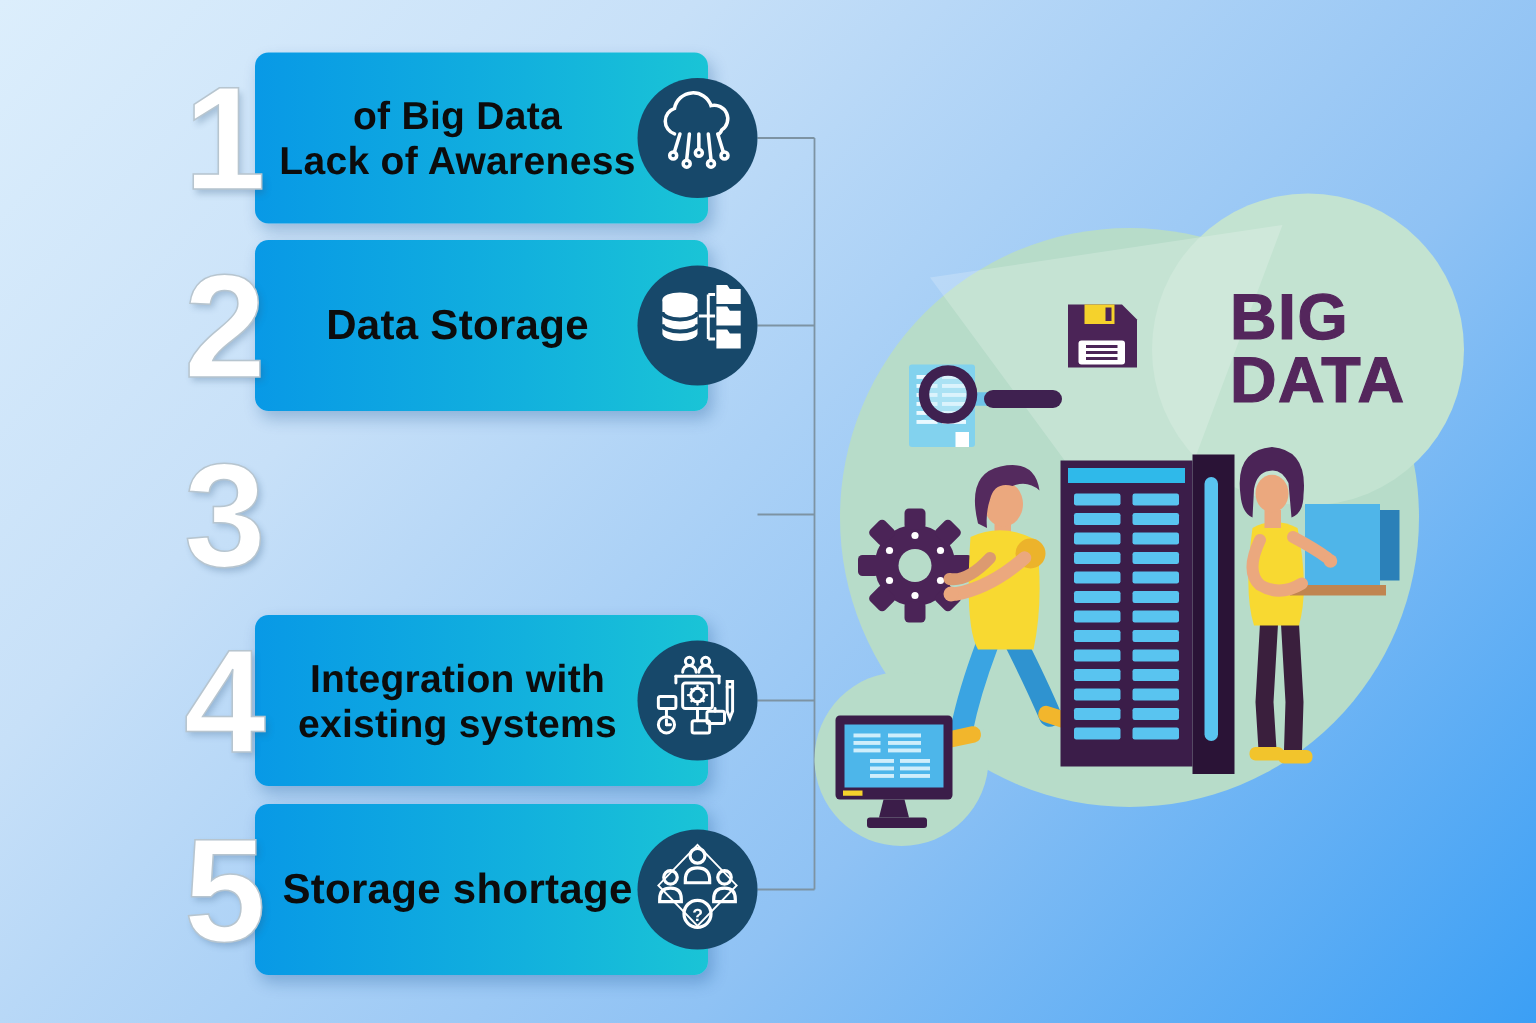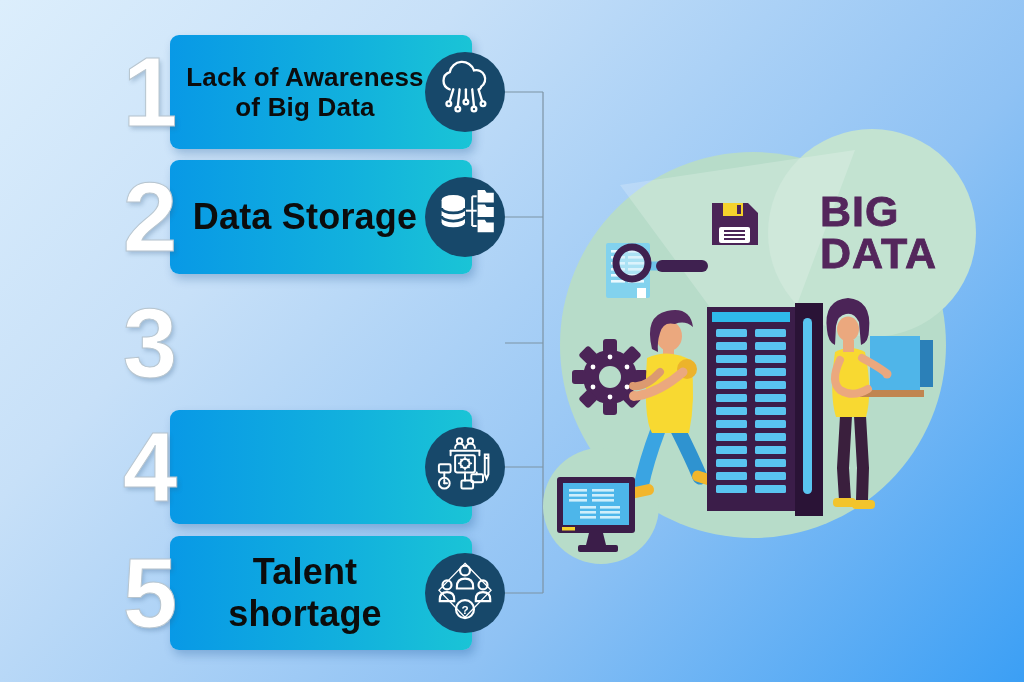--- a/index.html
+++ b/index.html
@@ -21,42 +21,42 @@
     position:absolute;left:170px;top:0;width:302px;height:114px;
     background:linear-gradient(90deg,#0899e6 0%,#12b1dd 60%,#1ac4d6 100%);
     border-radius:9px;
     box-shadow:3px 5px 10px rgba(15,75,140,0.28);
     z-index:2;
   }
   .bar-text{
     position:absolute;left:16px;top:0;width:238px;height:114px;
     display:flex;flex-direction:column;align-items:center;justify-content:center;
     text-align:center;color:#0c0c0c;font-weight:bold;
-    font-size:36px;line-height:1.16;letter-spacing:0.2px;
+    font-size:28px;line-height:1.16;letter-spacing:0.2px;
   }
   .bar-text.two-line{font-size:26px;}
   .icon-circle{
     position:absolute;left:255px;top:17px;width:80px;height:80px;border-radius:50%;
     background:#17486a;display:flex;align-items:center;justify-content:center;
     z-index:4;
   }
   .icon-circle svg{width:72px;height:72px;display:block;}
   .overlay{position:absolute;left:0;top:0;width:1024px;height:682px;pointer-events:none;}
 </style>
 </head>
 <body>
 
 <div class="canvas">
 
   <div class="row" style="top:35px">
     <div class="num">1</div>
     <div class="bar">
       <div class="bar-text two-line">
+        <span>of Big Data</span>
         <span>Lack of Awareness</span>
-        <span>of Big Data</span>
       </div>
       <div class="icon-circle">
         <svg viewBox="0 0 80 80" fill="none" stroke="#ffffff" stroke-width="2.6" stroke-linecap="round">
           <path d="M23,37 a10,10 0 0 1 0,-19 a14,14 0 0 1 27,-2 a10,10 0 0 1 8,18 a7,7 0 0 1 -2,3"></path>
           <g>
             <line x1="27" y1="37" x2="23" y2="50"></line>
               <circle cx="22" cy="53" r="2.6"></circle>
             <line x1="34" y1="37" x2="32" y2="56"></line>
               <circle cx="32" cy="59" r="2.6"></circle>
             <line x1="41" y1="37" x2="41" y2="48"></line>
@@ -105,20 +105,24 @@
     </div>
   </div>
 
   <div class="row" style="top:286px">
     <div class="num">3</div>
   </div>
 
   <div class="row" style="top:410px">
     <div class="num">4</div>
     <div class="bar">
+      <div class="bar-text two-line">
+        <span>Integration with</span>
+        <span>existing systems</span>
+      </div>
       <div class="icon-circle">
         <svg viewBox="0 0 80 80" fill="none" stroke="#ffffff" stroke-width="2.2" stroke-linecap="round">
           <circle cx="34" cy="11" r="3"></circle>
             <path d="M29,19 a5,5 0 0 1 10,0"></path>
           <circle cx="46" cy="11" r="3"></circle>
             <path d="M41,19 a5,5 0 0 1 10,0"></path>
           <line x1="24" y1="22" x2="56" y2="22"></line>
           <line x1="24" y1="22" x2="24" y2="27"></line>
           <line x1="56" y1="22" x2="56" y2="27"></line>
           <rect x="29" y="27" width="22" height="19" rx="2"></rect>
@@ -146,21 +150,21 @@
           <line x1="62" y1="30" x2="66" y2="30"></line>
         </svg>
       </div>
     </div>
   </div>
 
   <div class="row" style="top:536px">
     <div class="num">5</div>
     <div class="bar">
       <div class="bar-text">
-        <span>Talent shortage</span>
+        <span>Storage shortage</span>
         <span></span>
       </div>
       <div class="icon-circle">
         <svg viewBox="0 0 80 80" fill="none" stroke="#ffffff" stroke-linecap="round">
           <polygon points="40,7 69,37 40,67 11,37" stroke-width="1.4"></polygon>
           <g stroke-width="2.4">
             <circle cx="40" cy="15" r="5.5"></circle>
             <path d="M31,33 q0,-9 9,-9 q9,0 9,9 v2 h-18 z"></path>
             <circle cx="20" cy="31" r="5"></circle>
             <path d="M12,47 q0,-8 8,-8 q8,0 8,8 v2 h-16 z"></path>

